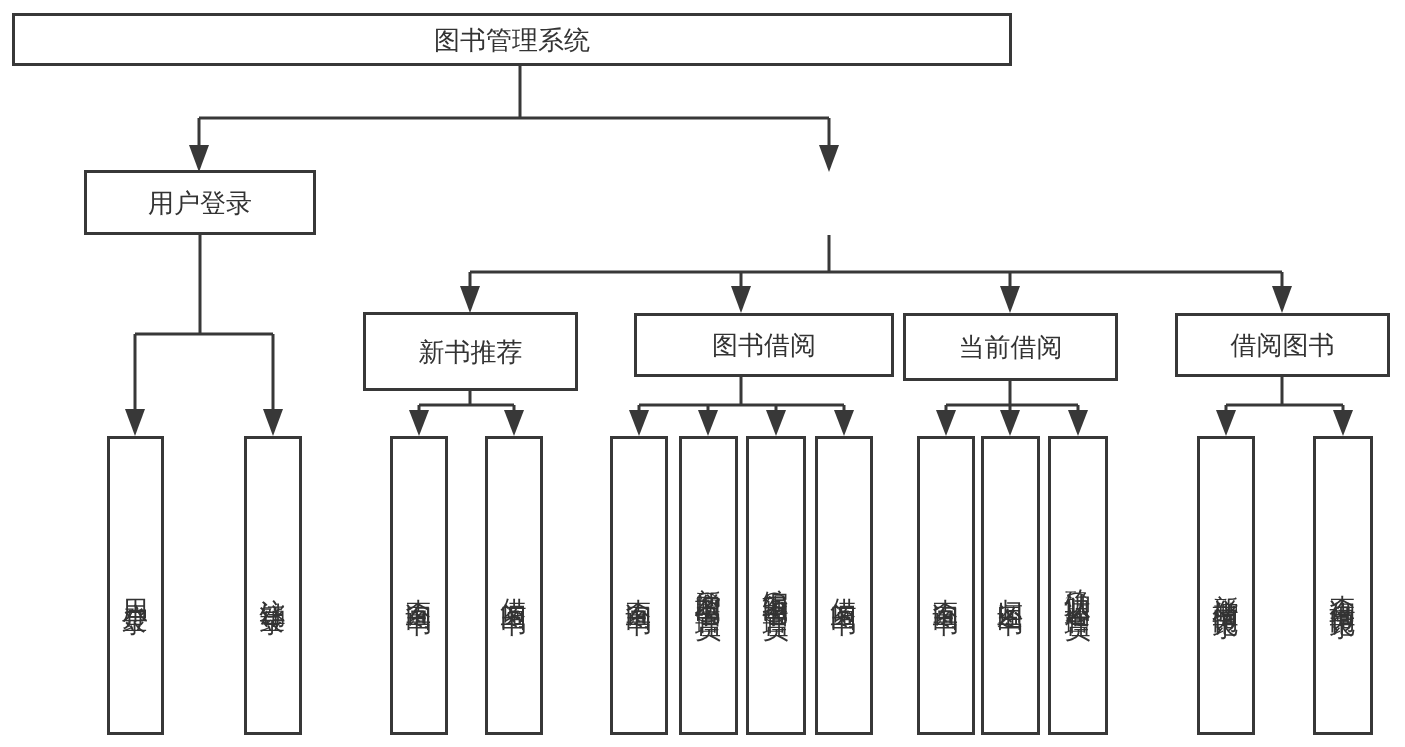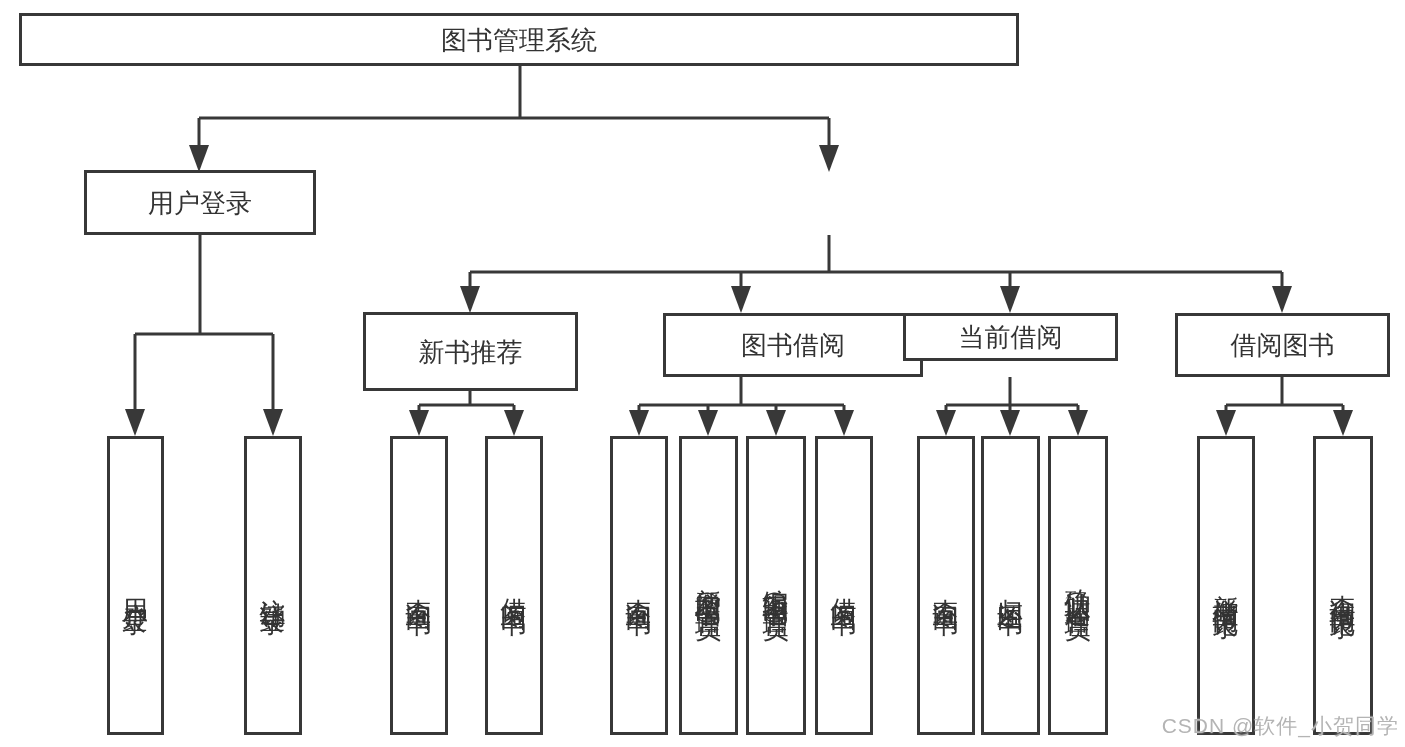--- a/index.html
+++ b/index.html
@@ -96,35 +96,35 @@
       <polygon class="ah" points="1068,410 1088,410 1078,436"></polygon>
     </g>
 
     <g>
       <path class="cl" d="M1282 377 V405 M1226 405 H1343 M1226 405 V414 M1343 405 V414"></path>
       <polygon class="ah" points="1216,410 1236,410 1226,436"></polygon>
       <polygon class="ah" points="1333,410 1353,410 1343,436"></polygon>
     </g>
   </svg>
 
-  <div class="box" style="left:19px;top:13px;width:1000px;height:53px;">
+  <div class="box" style="left:12px;top:13px;width:1000px;height:53px;">
     <span>图书管理系统</span>
   </div>
 
   <div class="box" style="left:84px;top:170px;width:232px;height:65px;">
     <span>用户登录</span>
   </div>
 
   <div class="box" style="left:363px;top:312px;width:215px;height:79px;text-align:center;">
     <span>新书推荐</span>
   </div>
-  <div class="box" style="left:663px;top:313px;width:260px;height:64px;">
+  <div class="box" style="left:634px;top:313px;width:260px;height:64px;">
     <span>图书借阅</span>
   </div>
-  <div class="box" style="left:903px;top:313px;width:215px;height:48px;">
+  <div class="box" style="left:903px;top:313px;width:215px;height:68px;">
     <span>当前借阅</span>
   </div>
   <div class="box" style="left:1175px;top:313px;width:215px;height:64px;">
     <span>借阅图书</span>
   </div>
 
   <div class="box leaf" style="left:107px;top:436px;width:57px;height:299px;">
     <span>用户登录</span>
   </div>
   <div class="box leaf" style="left:244px;top:436px;width:58px;height:299px;">
@@ -161,15 +161,14 @@
     <span>确认归还（管理员）</span>
   </div>
 
   <div class="box leaf" style="left:1197px;top:436px;width:58px;height:299px;">
     <span>新增借阅记录</span>
   </div>
   <div class="box leaf" style="left:1313px;top:436px;width:60px;height:299px;">
     <span>查询借阅记录</span>
   </div>
 
-  <div class="watermark">CSDN @软件_小贺同学</div>
 
 </div>
 
 </body></html>

